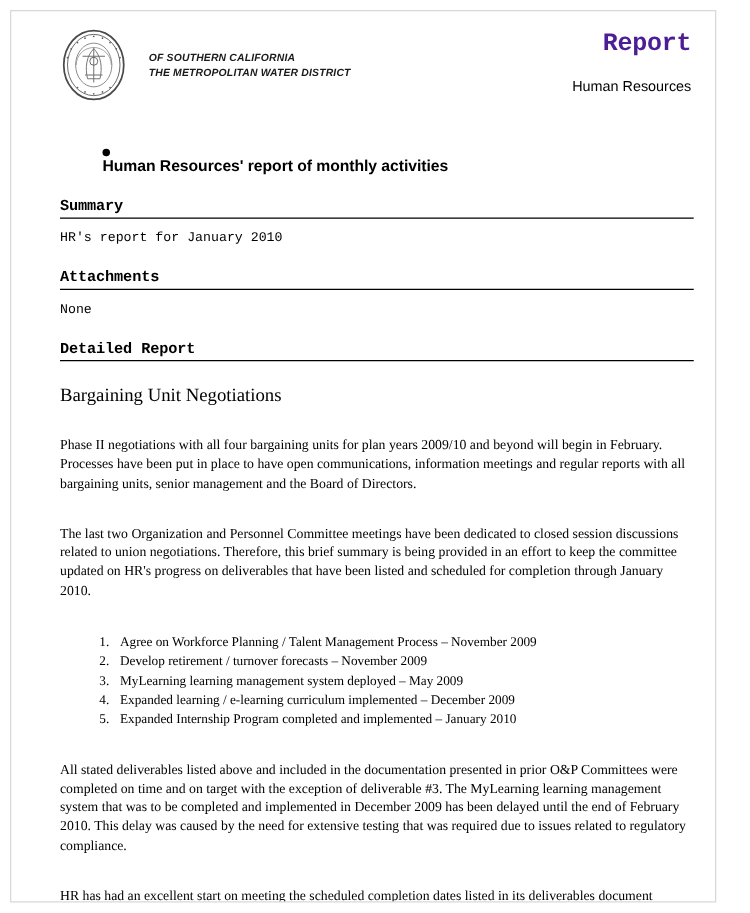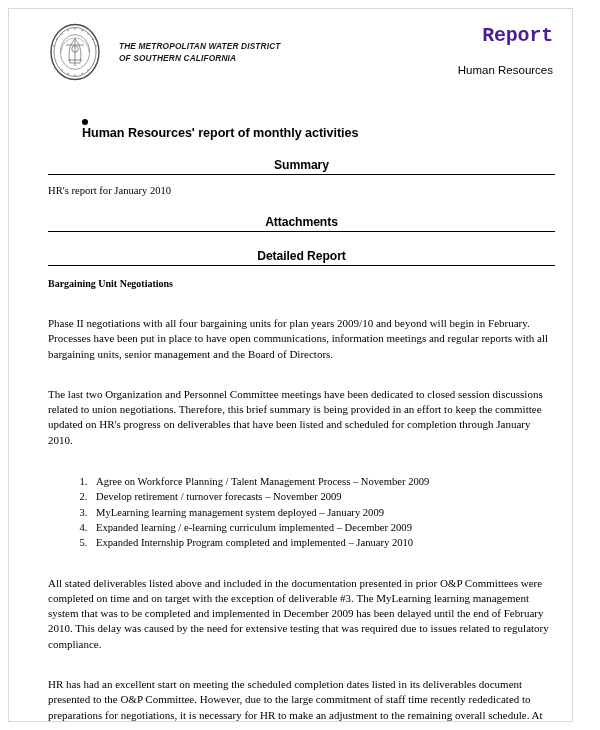--- a/index.html
+++ b/index.html
@@ -100,44 +100,43 @@
     font-size: 12.6px;
     line-height: 16px;
     letter-spacing: -0.05px;
   }
 
   
   .section {
     margin-top: 17px;
   }
   .section-heading {
-    font-family: Liberation Sans, sans-serif;
+    font-family: Liberation Mono, monospace;
     font-weight: bold;
     font-size: 12.2px;
     line-height: 15px;
     letter-spacing: -0.1px;
     padding-bottom: 1px;
     border-bottom: 1.3px solid #000;
     width: 507px;
-    text-align: center;
   }
   .section-body {
     margin-top: 9px;
-    font-family: Liberation Serif, serif;
+    font-family: Liberation Mono, monospace;
     font-size: 10.6px;
     line-height: 14px;
   }
 
   
   .sub-heading {
     font-family: "Liberation Serif", serif;
-    font-weight: bold;
-    font-size: 10px;
+    font-weight: normal;
+    font-size: 15px;
     line-height: 14px;
-    margin-top: 11px;
+    margin-top: 21px;
   }
   .para {
     font-family: "Liberation Serif", serif;
     font-size: 11px;
     line-height: 15.3px;
     margin-top: 25px;
     width: 507px;
     text-align: left;
   }
   ol.deliverables {
@@ -181,54 +180,55 @@
               <circle cx="27" cy="52" r="0.7"></circle>
             <circle cx="20" cy="50.5" r="0.7"></circle>
               <circle cx="34" cy="50.5" r="0.7"></circle>
             <circle cx="14" cy="47" r="0.7"></circle>
               <circle cx="40" cy="47" r="0.7"></circle>
           </g>
         </svg>
       </span>
 
       <div class="org-name">
+        <div>OF SOUTHERN CALIFORNIA</div>
         <div>THE METROPOLITAN WATER DISTRICT</div>
-        <div>OF SOUTHERN CALIFORNIA</div>
       </div>
 
       <div class="doc-type">Report</div>
       <div class="doc-dept">Human Resources</div>
     </div>
 
     <div class="doc-title-row">
       <span class="doc-title-bullet"></span>
       <span class="doc-title-text">Human Resources' report of monthly activities</span>
     </div>
 
     <div class="section">
       <div class="section-heading">Summary</div>
       <div class="section-body">HR's report for January 2010</div>
     </div>
 
     <div class="section">
       <div class="section-heading">Attachments</div>
+      <div class="section-body">None</div>
     </div>
 
     <div class="section">
       <div class="section-heading">Detailed Report</div>
 
       <div class="sub-heading">Bargaining Unit Negotiations</div>
       <div class="para">Phase II negotiations with all four bargaining units for plan years 2009/10 and beyond will begin in February.  Processes have been put in place to have open communications, information meetings and regular reports with all bargaining units, senior management and the Board of Directors.</div>
 
       <div class="para">The last two Organization and Personnel Committee meetings have been dedicated to closed session discussions related to union negotiations.  Therefore, this brief summary is being provided in an effort to keep the committee updated on HR's progress on deliverables that have been listed and scheduled for completion through January 2010.</div>
 
       <ol class="deliverables">
         <li>Agree on Workforce Planning / Talent Management Process – November 2009</li>
         <li>Develop retirement / turnover forecasts – November 2009</li>
-        <li>MyLearning learning management system deployed – January 2009</li>
+        <li>MyLearning learning management system deployed – May 2009</li>
         <li>Expanded learning / e-learning curriculum implemented – December 2009</li>
         <li>Expanded Internship Program completed and implemented – January 2010</li>
       </ol>
 
       <div class="para">All stated deliverables listed above and included in the documentation presented in prior O&amp;P Committees were completed on time and on target with the exception of deliverable #3.  The MyLearning learning management system that was to be completed and implemented in December 2009 has been delayed until the end of February 2010.  This delay was caused by the need for extensive testing that was required due to issues related to regulatory compliance.</div>
       <div class="para">HR has had an excellent start on meeting the scheduled completion dates listed in its deliverables document presented to the O&amp;P Committee.  However, due to the large commitment of staff time recently rededicated to preparations for negotiations, it is necessary for HR to make an adjustment to the remaining overall schedule.  At the O&amp;P Committee meeting scheduled for March 2010, HR will update the committee on achievements against the items scheduled for completion in February, as well as submit a reprioritized schedule for the remaining items with new completion dates.</div>
     </div>
 
   </div>
 </div>

